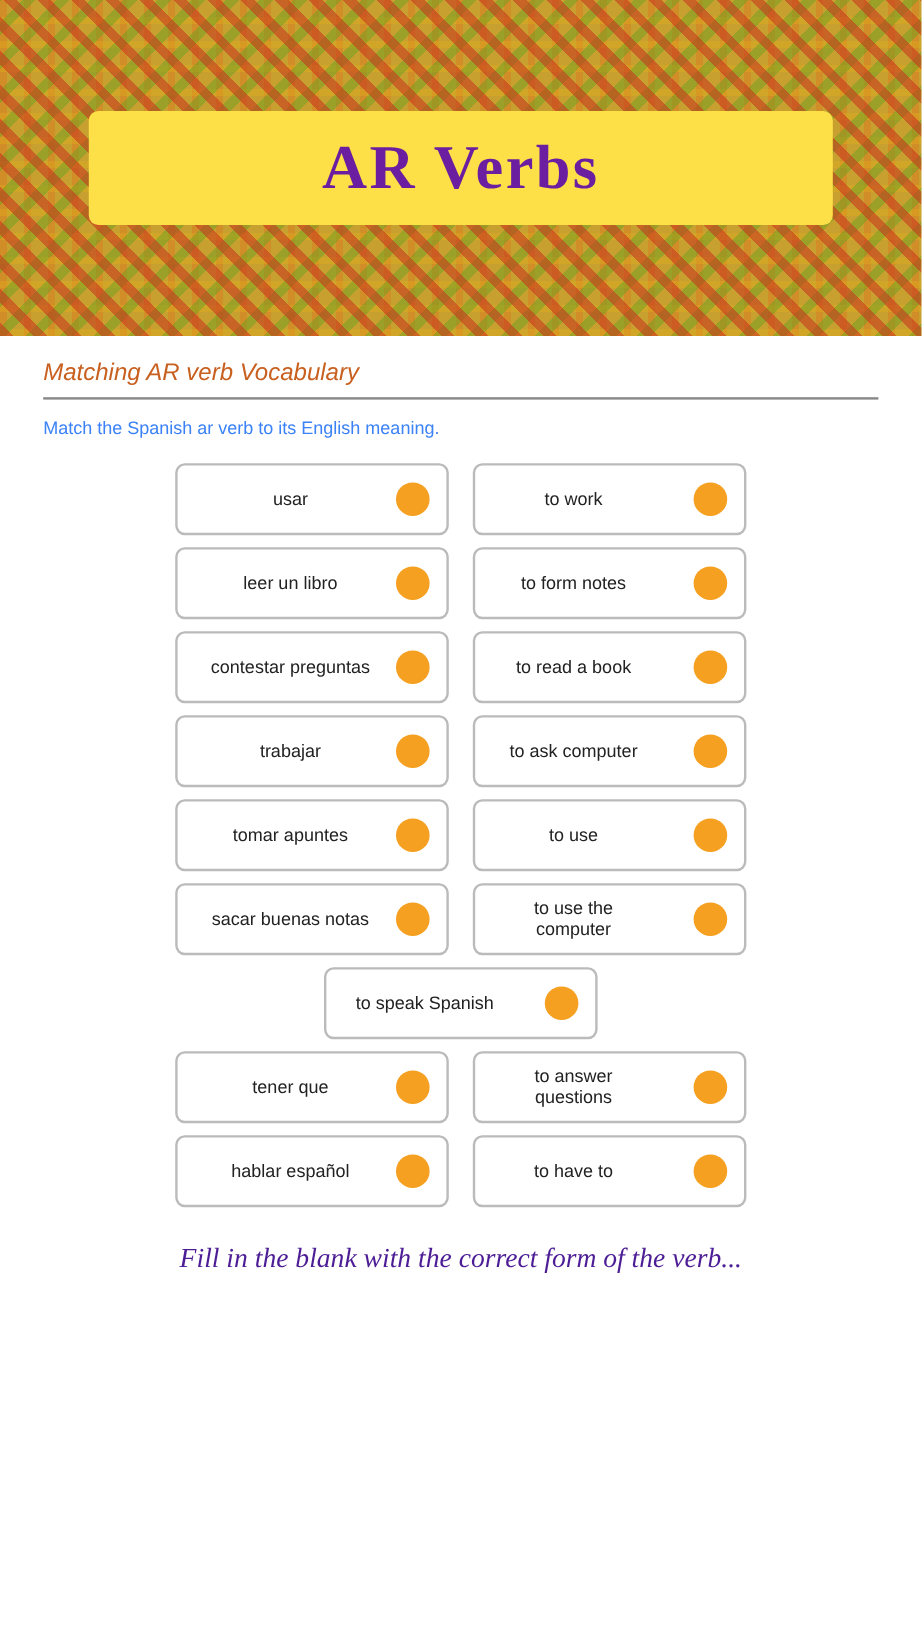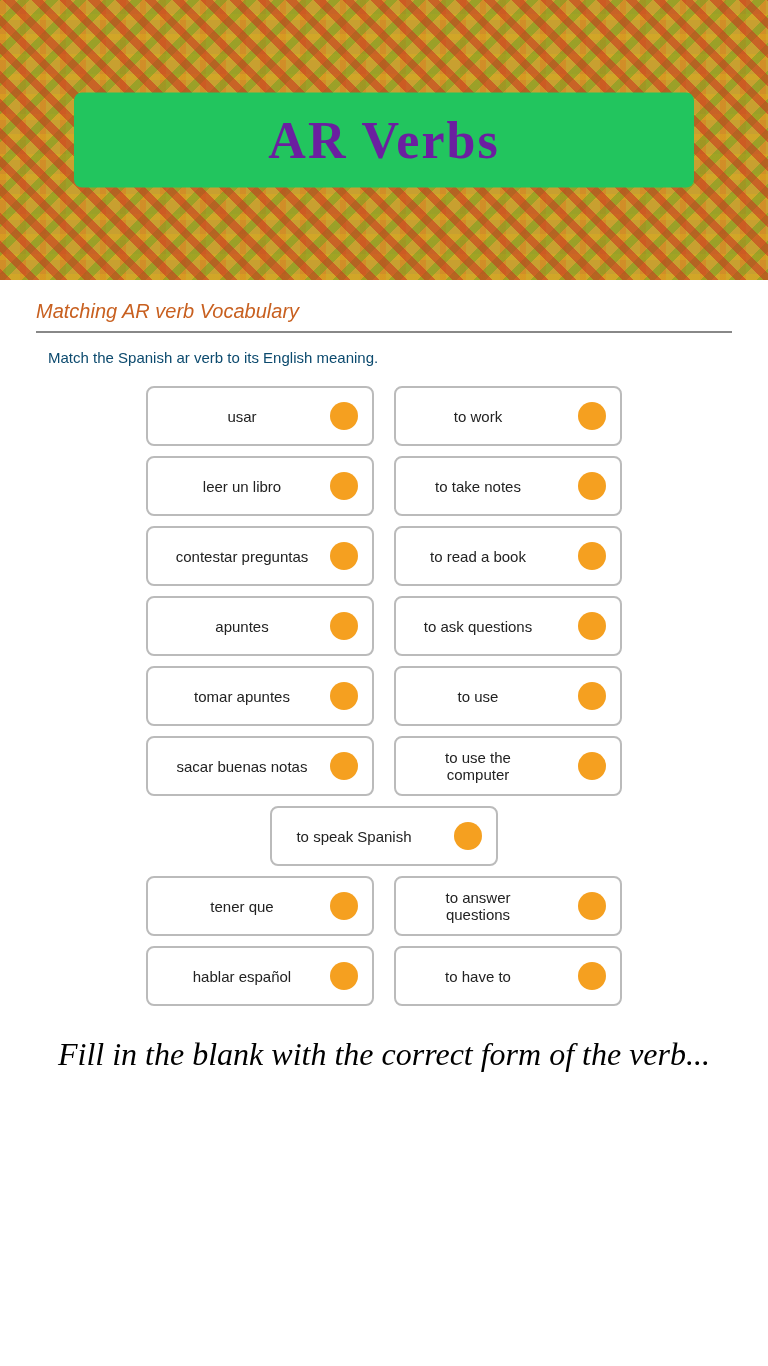--- a/index.html
+++ b/index.html
@@ -51,21 +51,21 @@
           transparent 6px, transparent 20px
         );
       background-color: #c8a030;
     }
 
     .header-title-box {
       position: absolute;
       top: 50%;
       left: 50%;
       transform: translate(-50%, -50%);
-      background: #22c55e;
+      background: #fde047;
       border-radius: 8px;
       padding: 18px 60px;
       width: 620px;
       text-align: center;
     }
 
     .header-title-box h1 {
       font-family: 'Comic Sans MS', 'Chalkboard SE', cursive;
       font-size: 52px;
       color: #6b1fa0;
@@ -88,23 +88,22 @@
     }
 
     .section-divider {
       border: none;
       border-top: 2px solid #888;
       margin-bottom: 16px;
     }
 
     .section-instruction {
       font-size: 15px;
-      color: #0c4a6e;
+      color: #3b82f6;
       margin-bottom: 20px;
-      margin-left: 12px;
     }
 
     
     .matching-grid {
       display: flex;
       flex-direction: column;
       gap: 10px;
     }
 
     .matching-row {
@@ -156,22 +155,22 @@
     }
 
     .match-card.right-card .card-text {
       padding-right: 0;
       padding-left: 8px;
     }
 
     
     .bottom-title {
       font-family: 'Comic Sans MS', 'Chalkboard SE', cursive;
-      font-size: 32px;
-      color: #000000;
+      font-size: 23px;
+      color: #4c1d95;
       font-style: italic;
       margin-top: 30px;
       text-align: center;
     }
   </style>
 </head>
 <body>
 
 <div class="header-bg">
   <div class="header-title-box">
@@ -196,41 +195,41 @@
           <span class="card-text">to work</span>
         </div>
       </div>
       <div class="matching-row">
         <div class="match-card left-card">
           <span class="card-text">leer un libro</span>
           <div class="connector-dot"></div>
         </div>
         <div class="match-card right-card">
           <div class="connector-dot"></div>
-          <span class="card-text">to take notes</span>
+          <span class="card-text">to form notes</span>
         </div>
       </div>
       <div class="matching-row">
         <div class="match-card left-card">
           <span class="card-text">contestar preguntas</span>
           <div class="connector-dot"></div>
         </div>
         <div class="match-card right-card">
           <div class="connector-dot"></div>
           <span class="card-text">to read a book</span>
         </div>
       </div>
       <div class="matching-row">
         <div class="match-card left-card">
-          <span class="card-text">apuntes</span>
-          <div class="connector-dot"></div>
-        </div>
-        <div class="match-card right-card">
-          <div class="connector-dot"></div>
-          <span class="card-text">to ask questions</span>
+          <span class="card-text">trabajar</span>
+          <div class="connector-dot"></div>
+        </div>
+        <div class="match-card right-card">
+          <div class="connector-dot"></div>
+          <span class="card-text">to ask computer</span>
         </div>
       </div>
       <div class="matching-row">
         <div class="match-card left-card">
           <span class="card-text">tomar apuntes</span>
           <div class="connector-dot"></div>
         </div>
         <div class="match-card right-card">
           <div class="connector-dot"></div>
           <span class="card-text">to use</span>

